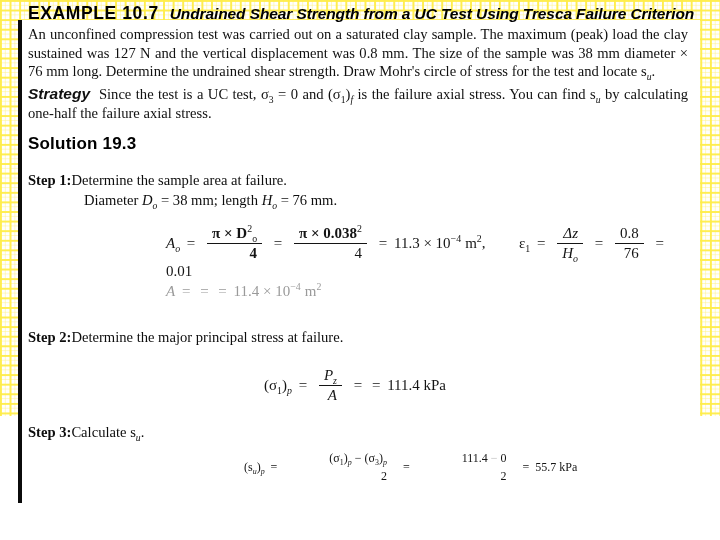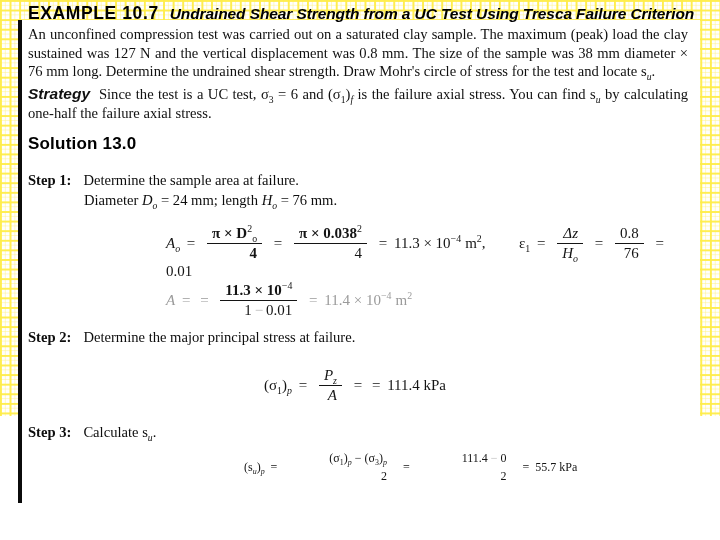--- a/index.html
+++ b/index.html
@@ -120,21 +120,21 @@
   .step-line {
     position: absolute;
     font-family: "Liberation Serif", serif;
     font-size: 14.6px;
     color: #0d0d0d;
     white-space: nowrap;
   }
   .step-tag {
     font-weight: bold;
   }
-  .step-text { margin-left: 12px; }
+  .step-text { }
 
   #step1-line { left: 14px; top: 172px; }
   #step1-sub  { left: 70px; top: 192px; }
   #step2-line { left: 14px; top: 329px; }
   #step3-line { left: 14px; top: 424px; }
 
   .eq {
     position: absolute;
     font-family: "Liberation Serif", serif;
     color: #141414;
@@ -187,27 +187,27 @@
   <div id="panel-left-rule"></div>
 
   <div class="content">
 
     <div class="ex-header">
       <span class="ex-label">EXAMPLE 10.7</span><span class="ex-title">Undrained Shear Strength from a UC Test Using Tresca Failure Criterion</span>
     </div>
 
     <div class="para" id="problem-para"><span>An unconfined compression test was carried out on a saturated clay sample. The maximum (peak) load the clay sustained was 127 N and the vertical displacement was 0.8 mm. The size of the sample was 38 mm diameter × 76 mm long. Determine the undrained shear strength. Draw Mohr's circle of stress for the test and locate s</span><em class="mi"><sub>u</sub></em><span>.</span></div>
 
-    <div class="para" id="strategy-para"><span class="strategy-label">Strategy</span>&nbsp;&nbsp;<span>Since the test is a UC test, σ</span><sub>3</sub><span> = 6 and (σ</span><sub>1</sub><span>)</span><em class="mi"><sub>f</sub></em><span> is the failure axial stress. You can find s</span><em class="mi"><sub>u</sub></em><span> by calculating one-half the failure axial stress.</span></div>
-
-    <div id="solution-heading">Solution 13.0</div>
+    <div class="para" id="strategy-para"><span class="strategy-label">Strategy</span>&nbsp;&nbsp;<span>Since the test is a UC test, σ</span><sub>3</sub><span> = 0 and (σ</span><sub>1</sub><span>)</span><em class="mi"><sub>f</sub></em><span> is the failure axial stress. You can find s</span><em class="mi"><sub>u</sub></em><span> by calculating one-half the failure axial stress.</span></div>
+
+    <div id="solution-heading">Solution 19.3</div>
 
     <div class="step-line" id="step1-line"><span class="step-tag">Step 1:</span><span class="step-text">Determine the sample area at failure.</span></div>
 
-    <div class="step-line" id="step1-sub"><span>Diameter </span><em class="mi">D</em><em class="mi"><sub>o</sub></em><span> = 24 mm; length </span><em class="mi">H</em><em class="mi"><sub>o</sub></em><span> = 76 mm.</span></div>
+    <div class="step-line" id="step1-sub"><span>Diameter </span><em class="mi">D</em><em class="mi"><sub>o</sub></em><span> = 38 mm; length </span><em class="mi">H</em><em class="mi"><sub>o</sub></em><span> = 76 mm.</span></div>
 
     <div class="eq" id="eq1">
       <em class="mi">A</em><em class="mi"><sub>o</sub></em>
       <span class="op">=</span>
       <span class="frac">
         <span class="num"><span class="mb">π × D</span><sup>2</sup><sub>o</sub></span>
         <span class="den mb">4</span>
       </span>
       <span class="op">=</span>
       <span class="frac">
@@ -229,24 +229,20 @@
         <span class="den">76</span>
       </span>
       <span class="op">=</span>
       <span>0.01</span>
     </div>
 
     <div class="eq" id="eq2">
       <em class="mi faint">A</em>
       <span class="op faint">=</span>
       <span class="op faint">=</span>
-      <span class="frac">
-        <span class="num"><span class="mb">11.3 × 10</span><sup>−4</sup></span>
-        <span class="den"><span>1</span><span class="op faint2">−</span><span>0.01</span></span>
-      </span>
       <span class="op faint">=</span>
       <span class="faint">11.4 × 10</span><sup class="faint">−4</sup><span class="unit faint">m</span><sup class="faint">2</sup>
     </div>
 
     <div class="step-line" id="step2-line"><span class="step-tag">Step 2:</span><span class="step-text">Determine the major principal stress at failure.</span></div>
 
     <div class="eq" id="eq3">
       <span>(σ</span><sub>1</sub><span>)</span><em class="mi"><sub>p</sub></em>
       <span class="op">=</span>
       <span class="frac">

